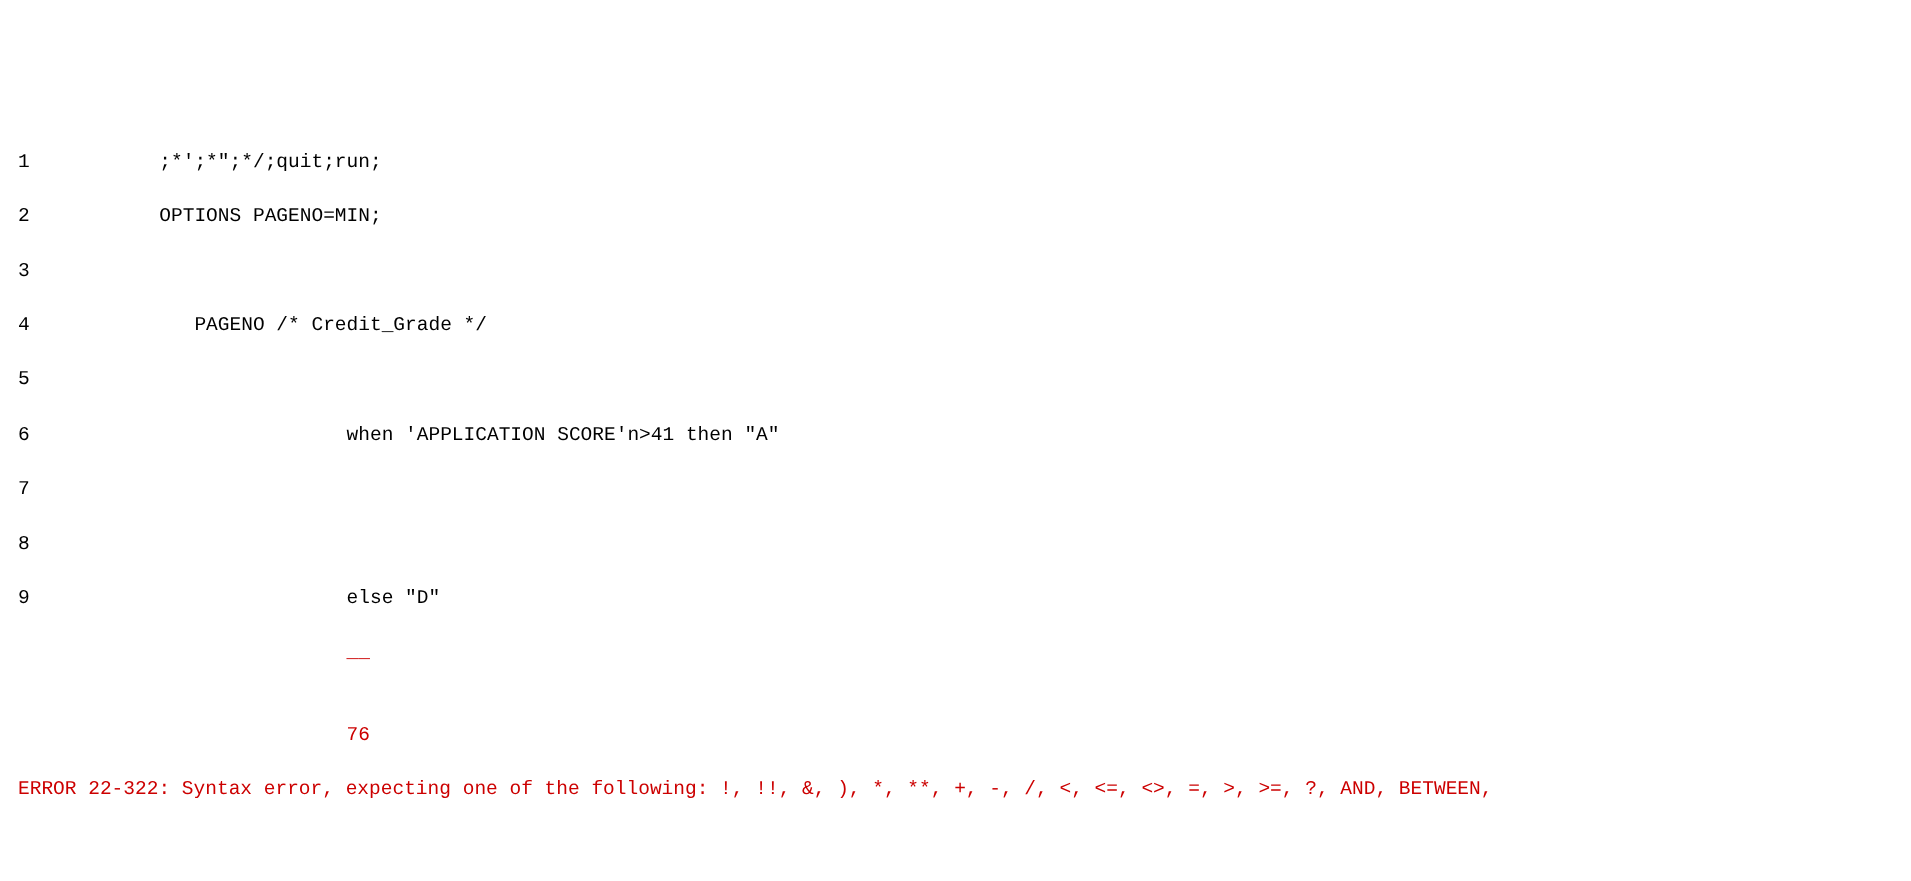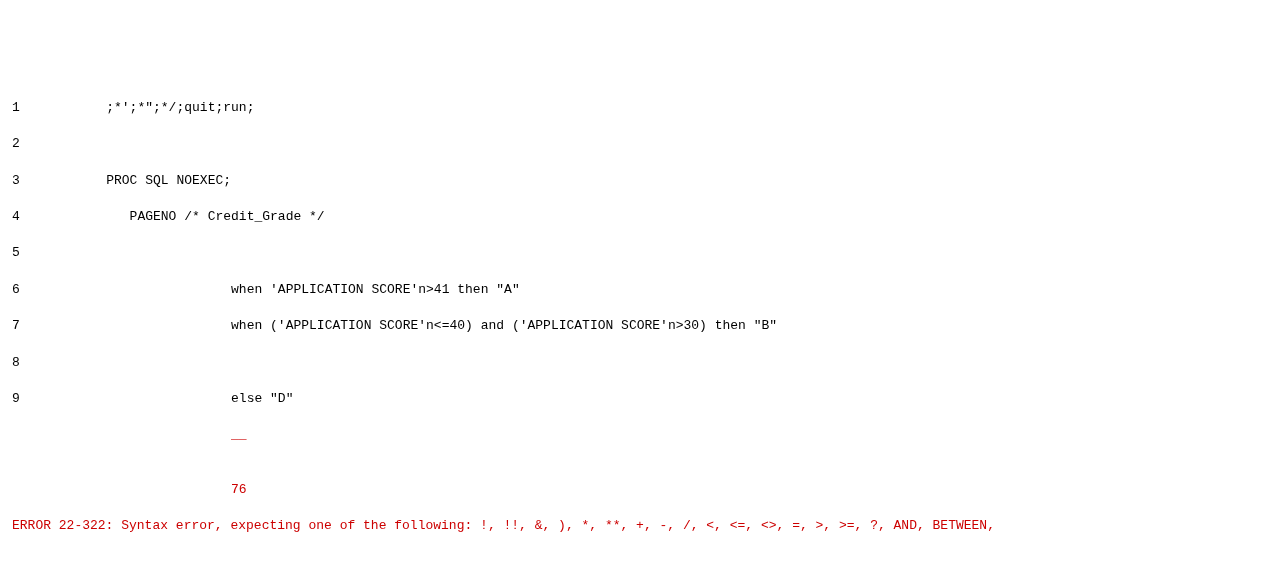--- a/index.html
+++ b/index.html
@@ -26,26 +26,26 @@
       color: #cc0000;
     }
   </style>
 </head>
 <body>
 
 
 
 <div>
 <div class="line"><span class="ln">1</span><span class="code">         ;*';*";*/;quit;run;</span></div>
-<div class="line"><span class="ln">2</span></div>
-<div class="line"><span class="ln">3</span><span class="code">         PROC SQL NOEXEC;</span></div>
+<div class="line"><span class="ln">2</span><span class="code">         OPTIONS PAGENO=MIN;</span></div>
+<div class="line"><span class="ln">3</span></div>
 <div class="line"><span class="ln">4</span><span class="code">            PAGENO /* Credit_Grade */</span></div>
 <div class="line"><span class="ln">5</span></div>
 <div class="line"><span class="ln">6</span><span class="code">                         when 'APPLICATION SCORE'n&gt;41 then "A"</span></div>
-<div class="line"><span class="ln">7</span><span class="code">                         when ('APPLICATION SCORE'n&lt;=40) and ('APPLICATION SCORE'n&gt;30) then "B"</span></div>
+<div class="line"><span class="ln">7</span></div>
 <div class="line"><span class="ln">8</span></div>
 <div class="line"><span class="ln">9</span><span class="code">                         else "D"</span></div>
 <div class="line"><span class="ln"></span><span class="err">                         __</span></div>
 <div class="line"><span class="ln"></span></div>
 <div class="line"><span class="ln"></span><span class="err">                         76</span></div>
 <div class="line"><span class="err">ERROR 22-322: </span><span class="err">Syntax error, expecting one of the following: !, !!, &amp;, ), *, **, +, -, /, &lt;, &lt;=, &lt;&gt;, =, &gt;, &gt;=, ?, AND, BETWEEN,</span></div>
 
 
 
 

